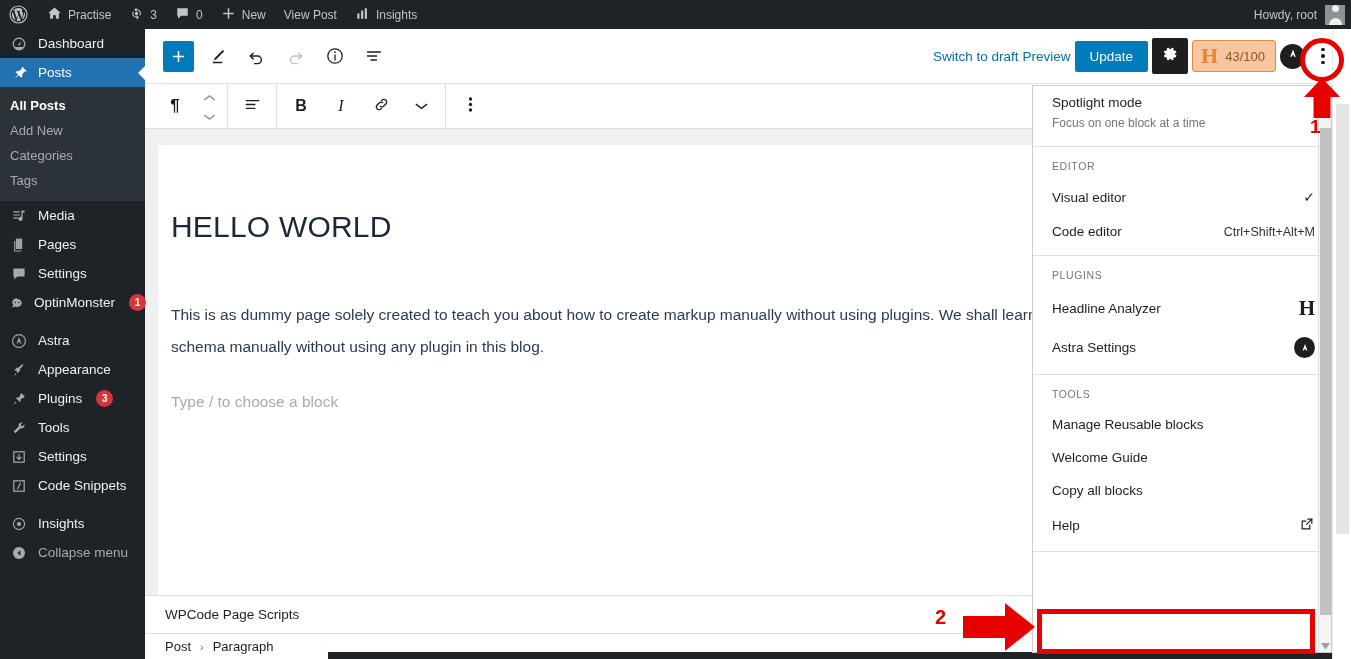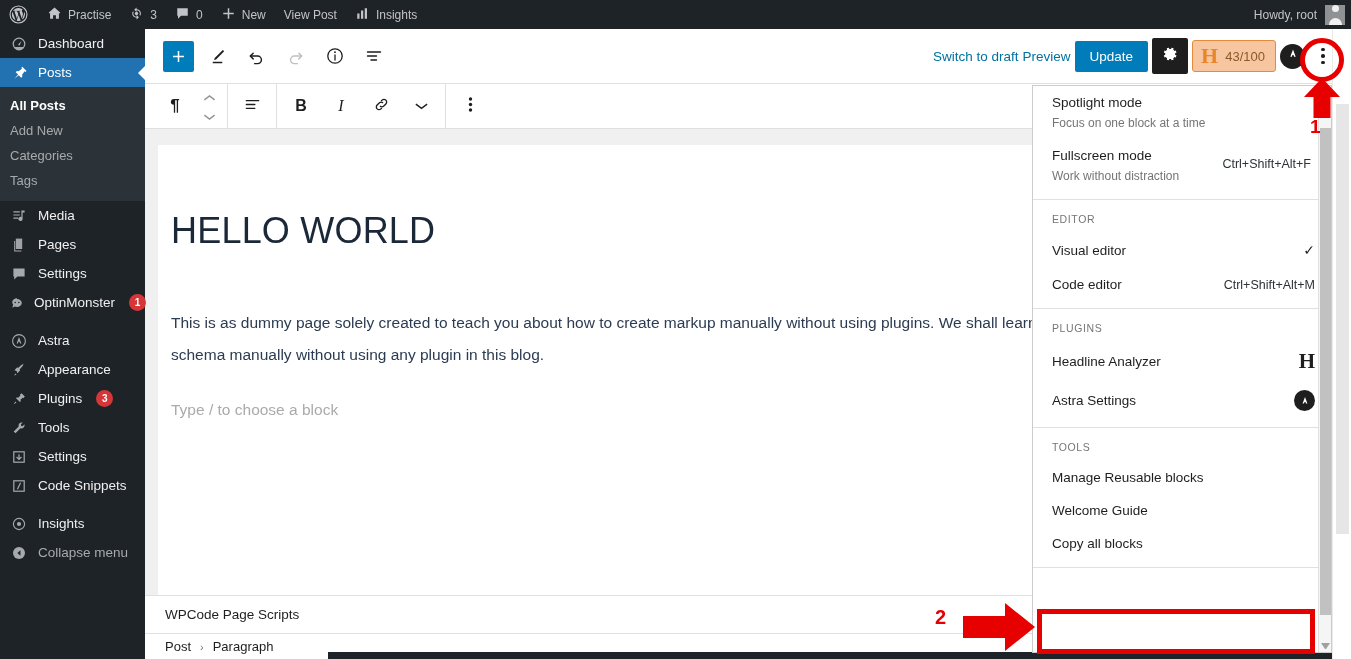--- a/index.html
+++ b/index.html
@@ -108,21 +108,21 @@
   
   #canvaswrap {
     position: absolute; top: 129px; left: 145px; width: 1206px; height: 466px;
     background: #f0f0f1; overflow: hidden; z-index: 10;
   }
   #canvas {
     position: absolute; top: 16px; left: 13px; width: 1193px; height: 452px;
     background: #fff;
   }
   .post-title {
-    font-family: "Liberation Sans", sans-serif; font-size: 36px; color: #1b2838;
+    font-family: "Liberation Sans", sans-serif; font-size: 30px; color: #1b2838;
     padding: 65px 0 0 13px; font-weight: 400; letter-spacing: 0.2px;
   }
   .post-para {
     font-size: 15.5px; color: #2b3b52; line-height: 32px; padding: 0 0 0 13px;
     margin-top: 55px; max-width: 1000px;
   }
   .post-placeholder { font-size: 15.5px; color: #aaa; padding-left: 13px; margin-top: 30px; }
 
   
   #wpcode-bar {
@@ -564,27 +564,20 @@
   <div id="dropdown">
 
     <div class="dd-row">
       <div>
         <div class="dd-title">Spotlight mode</div>
         <div class="dd-sub">Focus on one block at a time</div>
       </div>
       <div class="dd-short"></div>
     </div>
 
-    <div class="dd-row">
-      <div>
-        <div class="dd-title">Fullscreen mode</div>
-        <div class="dd-sub">Work without distraction</div>
-      </div>
-      <div class="dd-short" style="padding-top:11px;">Ctrl+Shift+Alt+F</div>
-    </div>
 
     <div class="dd-sep"></div>
     <div class="dd-group">Editor</div>
 
     <div class="dd-simple">
       <span>Visual editor</span>
       <span class="check">✓</span>
     </div>
     <div class="dd-simple">
       <span>Code editor</span>
@@ -611,20 +604,30 @@
     <div class="dd-group">Tools</div>
 
     <div class="dd-simple">
       <span>Manage Reusable blocks</span>
     </div>
     <div class="dd-simple">
       <span>Welcome Guide</span>
     </div>
     <div class="dd-simple">
       <span>Copy all blocks</span>
+    </div>
+    <div class="dd-simple">
+      <span>Help</span>
+      <span>
+        <svg width="16" height="16" viewBox="0 0 20 20" fill="none" stroke="#1e1e1e" stroke-width="1.5" stroke-linecap="round">
+            <path d="M11 4h5v5"></path>
+            <path d="M16 4l-6.5 6.5"></path>
+            <path d="M13.5 11.5V16H4V6.5h4.5"></path>
+          </svg>
+      </span>
     </div>
 
     <div class="dd-sep"></div>
     <div class="dd-simple">
       
     </div>
 
     <div class="dd-scroll">
       <div class="dd-thumb"></div>
       <div class="dd-arrow"></div>

